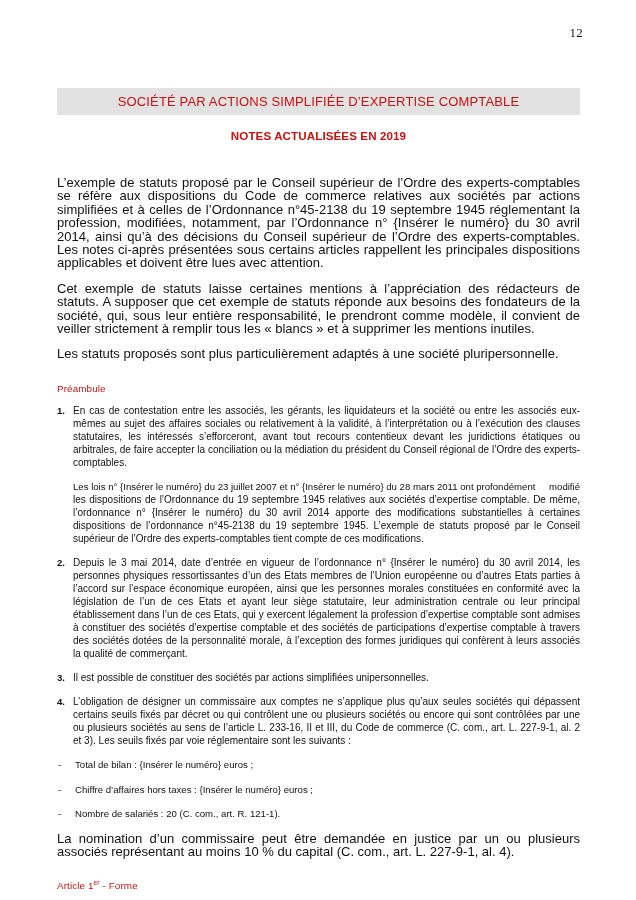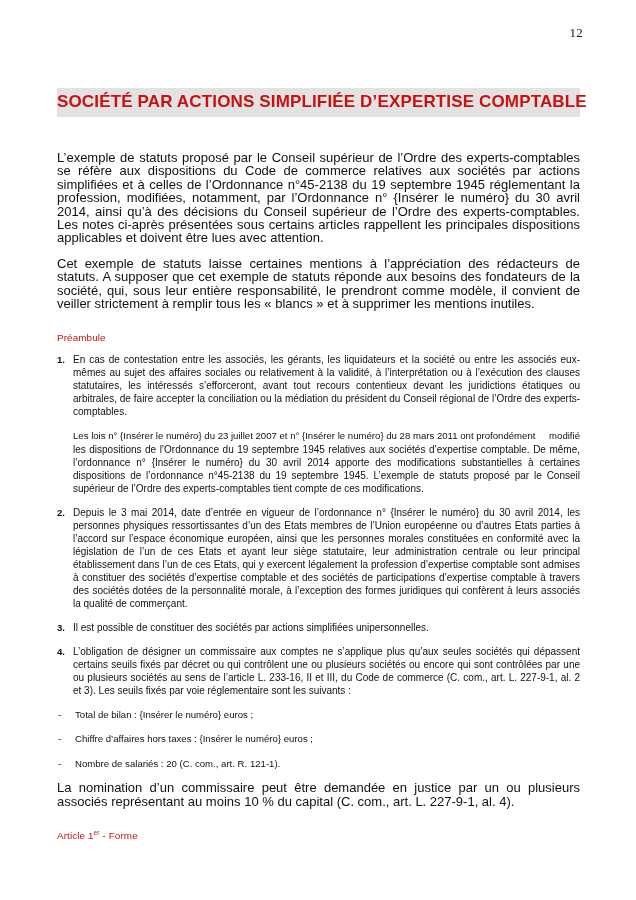--- a/index.html
+++ b/index.html
@@ -41,22 +41,22 @@
   
   .title-banner {
     margin-top: 88px;
     background: #e2e2e2;
     text-align: center;
     padding: 4px 0 5px 0;
     box-sizing: border-box;
   }
   .title-banner .title-text {
     color: #c81111;
-    font-size: 17px;
-    font-weight: bold;
+    font-size: 13px;
+    font-weight: normal;
     letter-spacing: 0.15px;
     white-space: nowrap;
   }
   .subtitle {
     margin-top: 14px;
     text-align: center;
     color: #c81111;
     font-size: 11.6px;
     font-weight: bold;
     letter-spacing: 0.1px;
@@ -158,24 +158,26 @@
 <div class="page">
 
   <div class="page-number">12</div>
 
   <div class="content">
 
     <div class="title-banner">
       <span class="title-text">SOCIÉTÉ PAR ACTIONS SIMPLIFIÉE D’EXPERTISE COMPTABLE</span>
     </div>
 
+    <div class="subtitle">NOTES ACTUALISÉES EN 2019</div>
 
     <div class="body-block">
       <p class="para">L’exemple de statuts proposé par le Conseil supérieur de l’Ordre des experts-comptables se réfère aux dispositions du Code de commerce relatives aux sociétés par actions simplifiées et à celles de l’Ordonnance n°45-2138 du 19 septembre 1945 réglementant la profession, modifiées, notamment, par l’Ordonnance n° {Insérer le numéro} du 30 avril 2014, ainsi qu’à des décisions du Conseil supérieur de l’Ordre des experts-comptables. Les notes ci-après présentées sous certains articles rappellent les principales dispositions applicables et doivent être lues avec attention.</p>
       <p class="para">Cet exemple de statuts laisse certaines mentions à l’appréciation des rédacteurs de statuts. A supposer que cet exemple de statuts réponde aux besoins des fondateurs de la société, qui, sous leur entière responsabilité, le prendront comme modèle, il convient de veiller strictement à remplir tous les « blancs » et à supprimer les mentions inutiles.</p>
+      <p class="para last">Les statuts proposés sont plus particulièrement adaptés à une société pluripersonnelle.</p>
     </div>
 
     <h2 class="section-heading">Préambule</h2>
 
     <ol class="numlist">
 
       <li>
         <span class="marker">1.</span>
         <span class="li-text">En cas de contestation entre les associés, les gérants, les liquidateurs et la société ou entre les associés eux-mêmes au sujet des affaires sociales ou relativement à la validité, à l’interprétation ou à l’exécution des clauses statutaires, les intéressés s’efforceront, avant tout recours contentieux devant les juridictions étatiques ou arbitrales, de faire accepter la conciliation ou la médiation du président du Conseil régional de l’Ordre des experts-comptables.</span>
         <div class="subpara">

